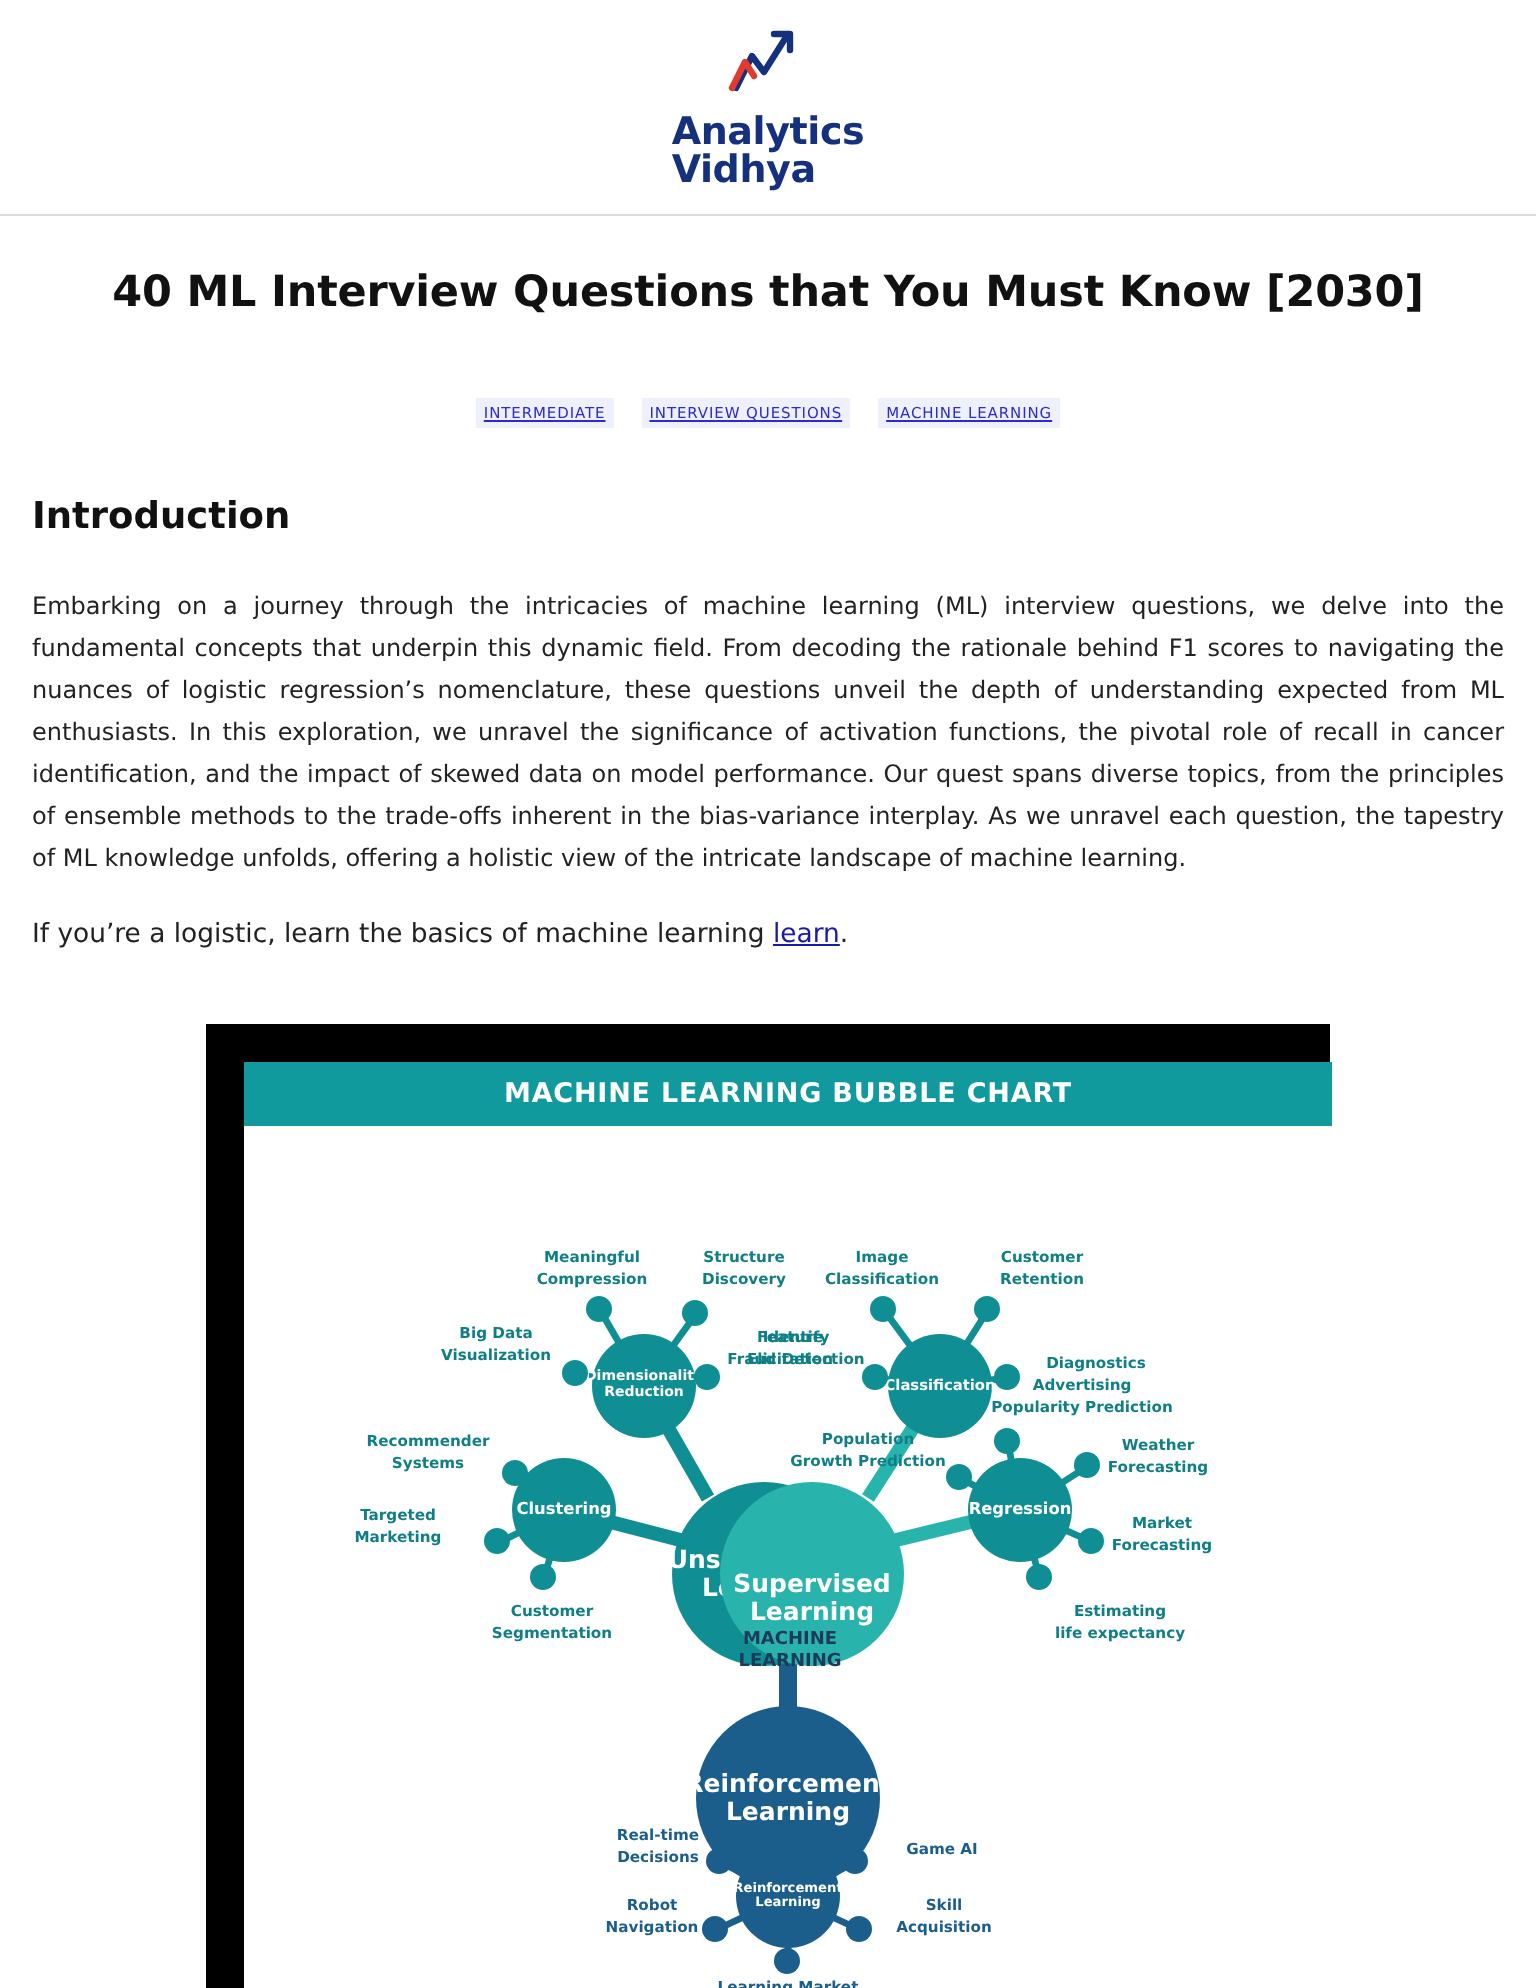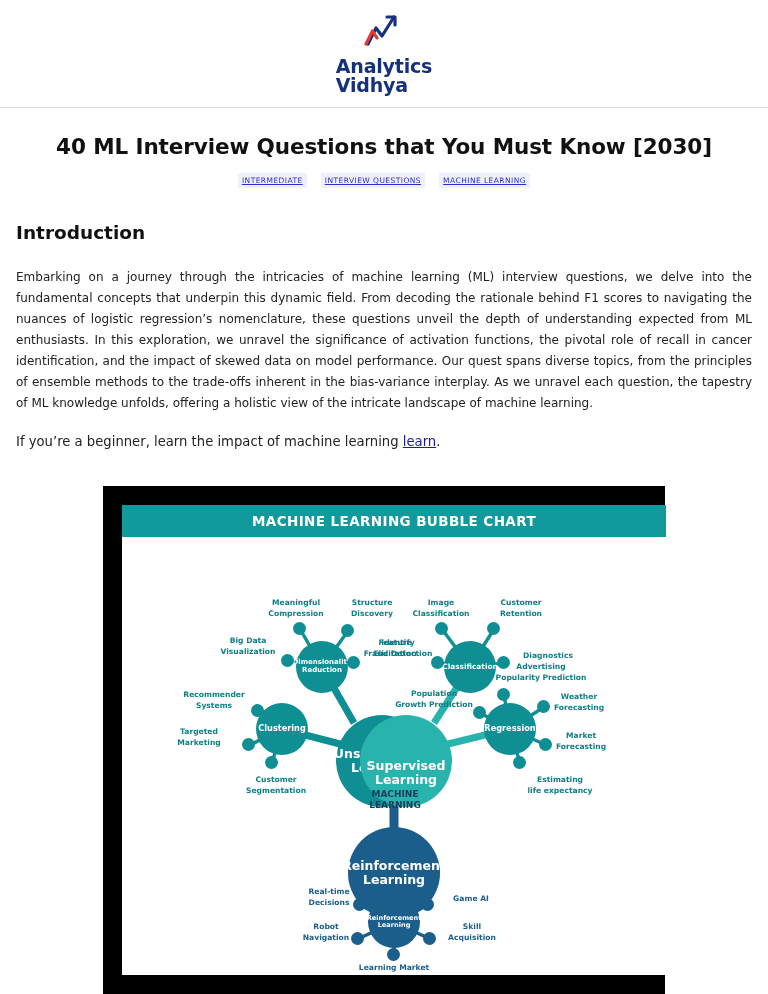--- a/index.html
+++ b/index.html
@@ -59,21 +59,21 @@
     margin: 26px 0 0 0;
     padding: 0 40px;
     letter-spacing: -0.1px;
   }
 
   
   .tag-row {
     display: flex;
     justify-content: center;
     gap: 14px;
-    margin-top: 14px;
+    margin-top: 40px;
   }
   .tag {
     font-size: 7.5px;
     letter-spacing: 0.45px;
     color: #2b2bd0;
     text-decoration: underline;
     background: #eef0fb;
     padding: 3px 4px 3px 4px;
     font-weight: 500;
     cursor: pointer;
@@ -209,21 +209,21 @@
 
   <div class="tag-row">
     <a class="tag">INTERMEDIATE</a>
     <a class="tag">INTERVIEW QUESTIONS</a>
     <a class="tag">MACHINE LEARNING</a>
   </div>
 
   <div class="content">
     <h2 class="section-heading">Introduction</h2>
     <p class="body-text">Embarking on a journey through the intricacies of machine learning (ML) interview questions, we delve into the fundamental concepts that underpin this dynamic field. From decoding the rationale behind F1 scores to navigating the nuances of logistic regression’s nomenclature, these questions unveil the depth of understanding expected from ML enthusiasts. In this exploration, we unravel the significance of activation functions, the pivotal role of recall in cancer identification, and the impact of skewed data on model performance. Our quest spans diverse topics, from the principles of ensemble methods to the trade-offs inherent in the bias-variance interplay. As we unravel each question, the tapestry of ML knowledge unfolds, offering a holistic view of the intricate landscape of machine learning.</p>
-    <p class="note-text"><span>If you’re a beginner, learn the impact of machine learning </span><a class="inline-link">learn</a><span>.</span></p>
+    <p class="note-text"><span>If you’re a logistic, learn the basics of machine learning </span><a class="inline-link">learn</a><span>.</span></p>
 
     <div class="figure">
       <div class="chart">
         <div class="chart-title-bar">
           <span class="t">MACHINE LEARNING BUBBLE CHART</span>
         </div>
         <div class="chart-canvas">
 
           <svg class="links">
 

